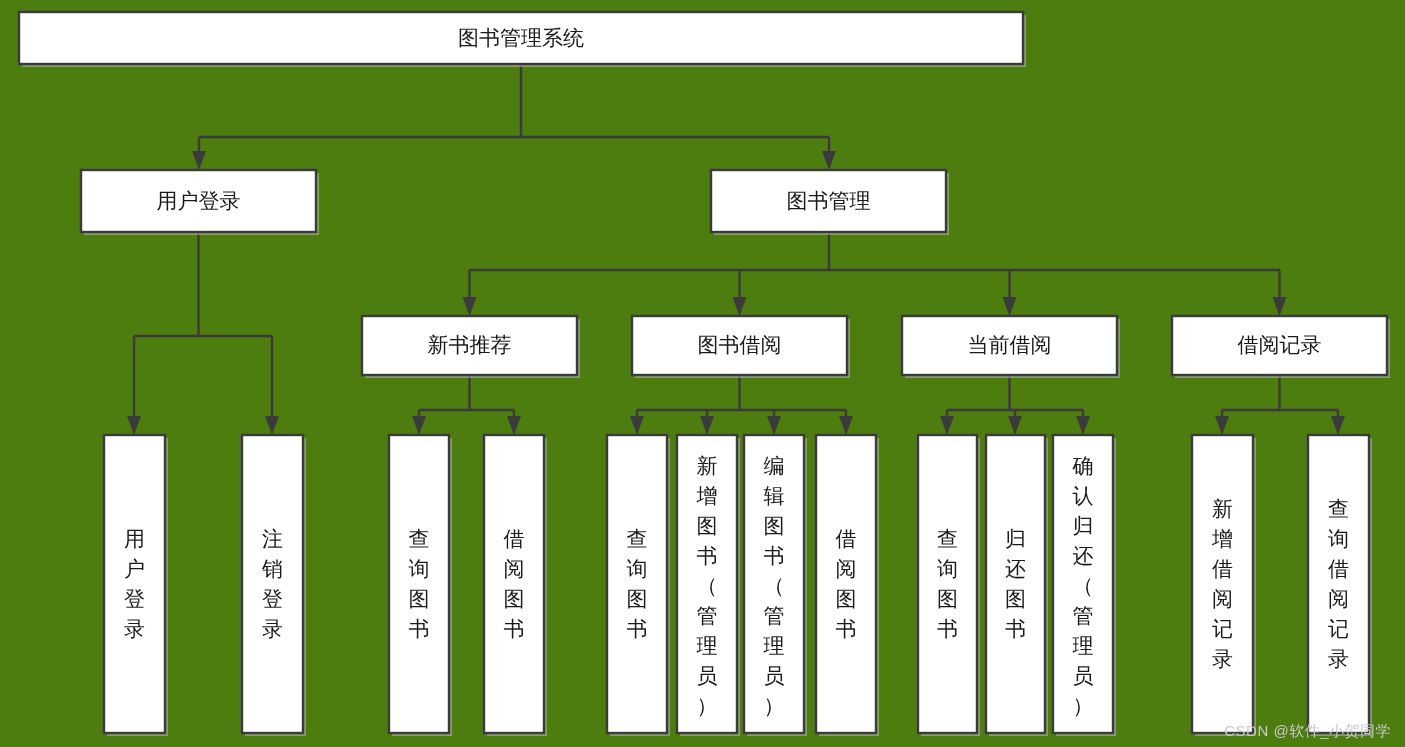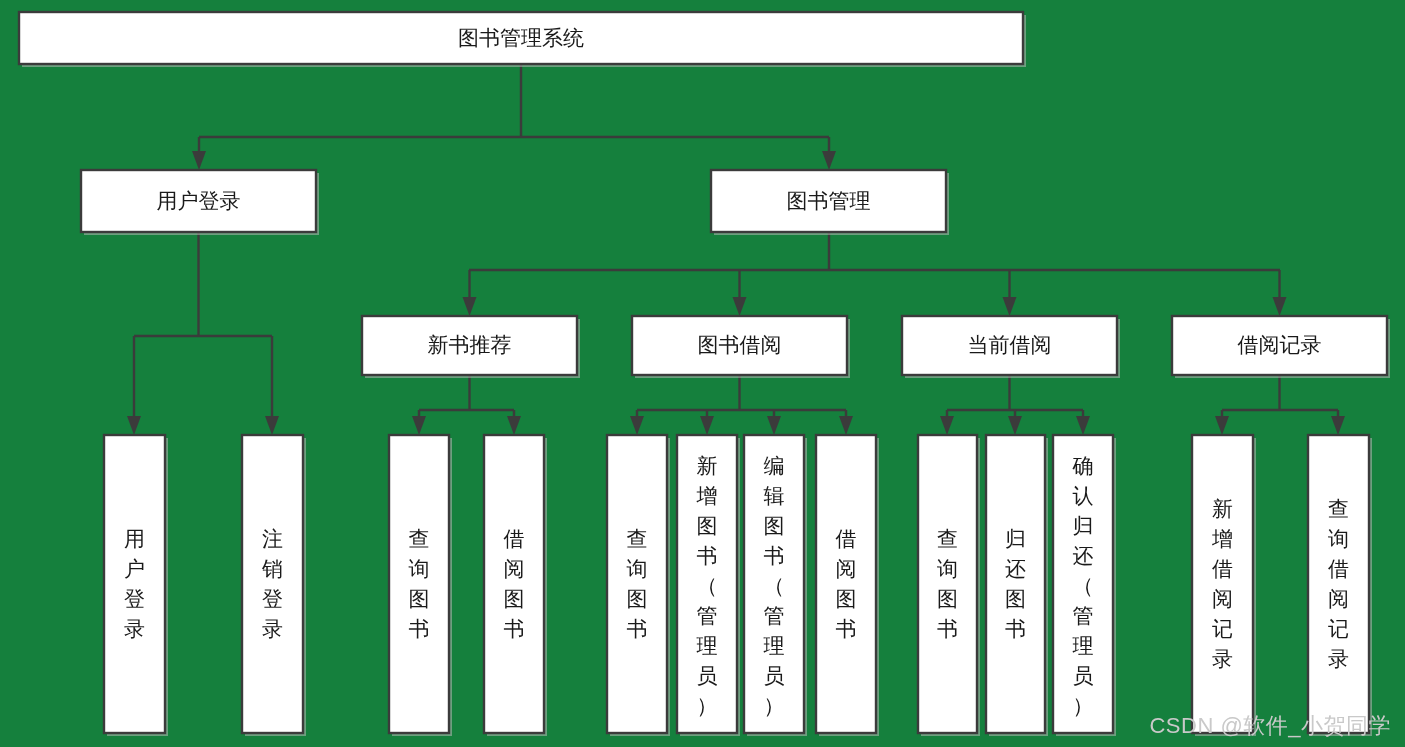--- a/index.html
+++ b/index.html
@@ -11,21 +11,21 @@
   body {
     width: 1405px;
     height: 747px;
     font-family: "Liberation Sans", "DejaVu Sans", sans-serif;
     overflow: hidden;
   }
   #diagram-root {
     position: relative;
     width: 1405px;
     height: 747px;
-    background: #15803d;
+    background: #4d7c0f;
   }
   svg#diagram-svg {
     position: absolute;
     left: 0;
     top: 0;
     width: 1405px;
     height: 747px;
     display: block;
   }
   .node-box {
@@ -59,21 +59,21 @@
     fill: #1a1a1a;
     font-family: "Liberation Sans", "DejaVu Sans", sans-serif;
     font-size: 21px;
     text-anchor: middle;
   }
   .watermark {
     position: absolute;
     right: 14px;
     bottom: 6px;
     color: #c9c9c9;
-    font-size: 22px;
+    font-size: 15px;
     font-family: "Liberation Sans", "DejaVu Sans", sans-serif;
     letter-spacing: 0.5px;
     white-space: nowrap;
     user-select: none;
   }
 </style>
 </head>
 <body>
 
 <div id="diagram-root">

